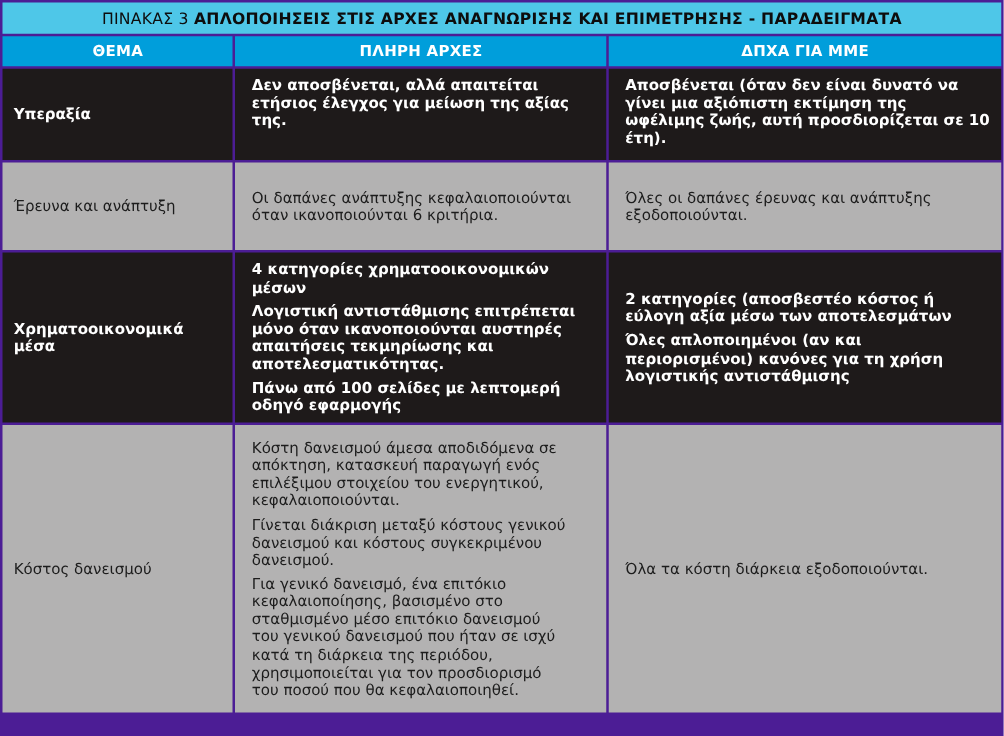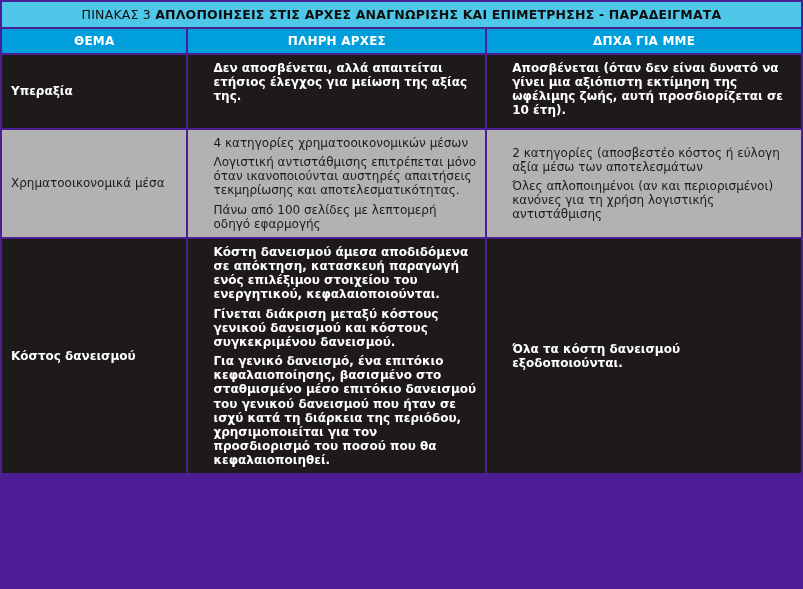--- a/index.html
+++ b/index.html
@@ -73,21 +73,21 @@
   }
   
   tbody tr:nth-child(1) td { height: 61px; }
   tbody tr:nth-child(2) td { height: 58px; }
   tbody tr:nth-child(3) td { height: 124px; }
   tbody tr:nth-child(4) td { height: 218px; }
 
   
   tbody tr:nth-child(1) td.content-cell { vertical-align: top; }
 
-  .para { margin: 0 0 5px 16px; }
+  .para { margin: 0 0 5px 4px; }
   .para:last-child { margin-bottom: 0; }
 
   
   tbody tr:nth-child(4) td.full-cell .para { max-width: 252px; }
 </style>
 </head>
 <body>
 
 <div class="page">
   <table class="ifrs-table">
@@ -110,37 +110,46 @@
         <tr>
           <td class="theme-cell">Υπεραξία</td>
           <td class="content-cell full-cell">
             <p class="para">Δεν αποσβένεται, αλλά απαιτείται ετήσιος έλεγχος για μείωση της αξίας της.</p>
           </td>
           <td class="content-cell sme-cell">
             <p class="para">Αποσβένεται (όταν δεν είναι δυνατό να γίνει μια αξιόπιστη εκτίμηση της ωφέλιμης ζωής, αυτή προσδιορίζεται σε 10 έτη).</p>
           </td>
         </tr>
         <tr>
+          <td class="theme-cell">Έρευνα και ανάπτυξη</td>
+          <td class="content-cell full-cell">
+            <p class="para">Οι δαπάνες ανάπτυξης κεφαλαιοποιούνται όταν ικανοποιούνται 6 κριτήρια.</p>
+          </td>
+          <td class="content-cell sme-cell">
+            <p class="para">Όλες οι δαπάνες έρευνας και ανάπτυξης εξοδοποιούνται.</p>
+          </td>
+        </tr>
+        <tr>
           <td class="theme-cell">Χρηματοοικονομικά μέσα</td>
           <td class="content-cell full-cell">
             <p class="para">4 κατηγορίες χρηματοοικονομικών μέσων</p>
             <p class="para">Λογιστική αντιστάθμισης επιτρέπεται μόνο όταν ικανοποιούνται αυστηρές απαιτήσεις τεκμηρίωσης και αποτελεσματικότητας.</p>
             <p class="para">Πάνω από 100 σελίδες με λεπτομερή οδηγό εφαρμογής</p>
           </td>
           <td class="content-cell sme-cell">
             <p class="para">2 κατηγορίες (αποσβεστέο κόστος ή εύλογη αξία μέσω των αποτελεσμάτων</p>
             <p class="para">Όλες απλοποιημένοι (αν και περιορισμένοι) κανόνες για τη χρήση λογιστικής αντιστάθμισης</p>
           </td>
         </tr>
         <tr>
           <td class="theme-cell">Κόστος δανεισμού</td>
           <td class="content-cell full-cell">
             <p class="para">Κόστη δανεισμού άμεσα αποδιδόμενα σε απόκτηση, κατασκευή παραγωγή ενός επιλέξιμου στοιχείου του ενεργητικού, κεφαλαιοποιούνται.</p>
             <p class="para">Γίνεται διάκριση μεταξύ κόστους γενικού δανεισμού και κόστους συγκεκριμένου δανεισμού.</p>
             <p class="para">Για γενικό δανεισμό, ένα επιτόκιο κεφαλαιοποίησης, βασισμένο στο σταθμισμένο μέσο επιτόκιο δανεισμού του γενικού δανεισμού που ήταν σε ισχύ κατά τη διάρκεια της περιόδου, χρησιμοποιείται για τον προσδιορισμό του ποσού που θα κεφαλαιοποιηθεί.</p>
           </td>
           <td class="content-cell sme-cell">
-            <p class="para">Όλα τα κόστη δανεισμού εξοδοποιούνται.</p>
+            <p class="para">Όλα τα κόστη διάρκεια εξοδοποιούνται.</p>
           </td>
         </tr>
       </tbody>
   </table>
 </div>
 
 </body></html>

